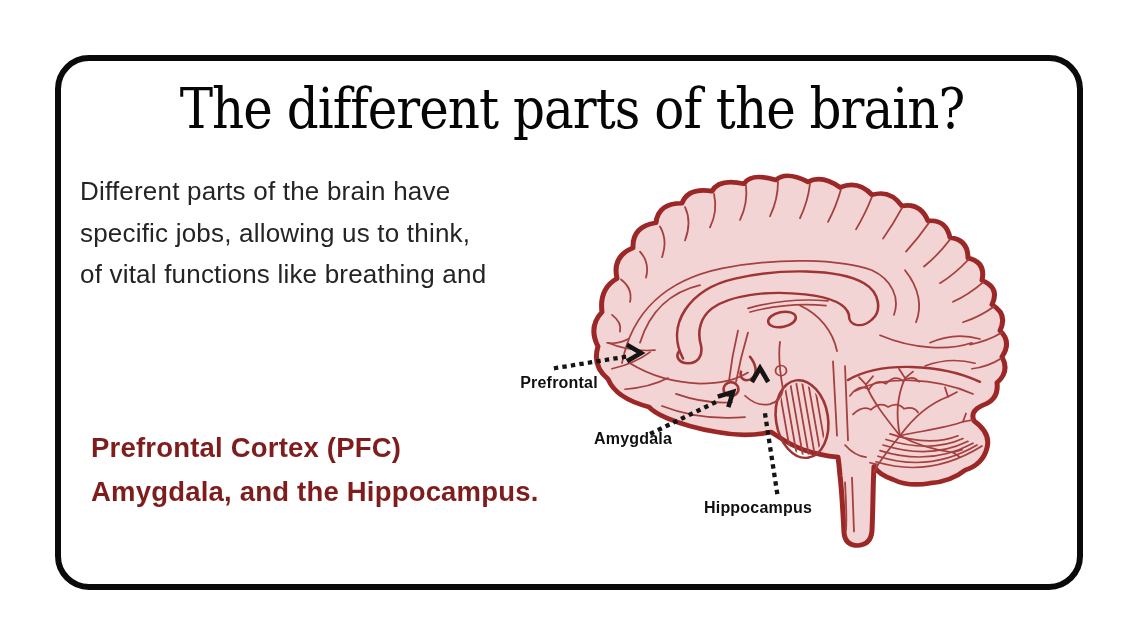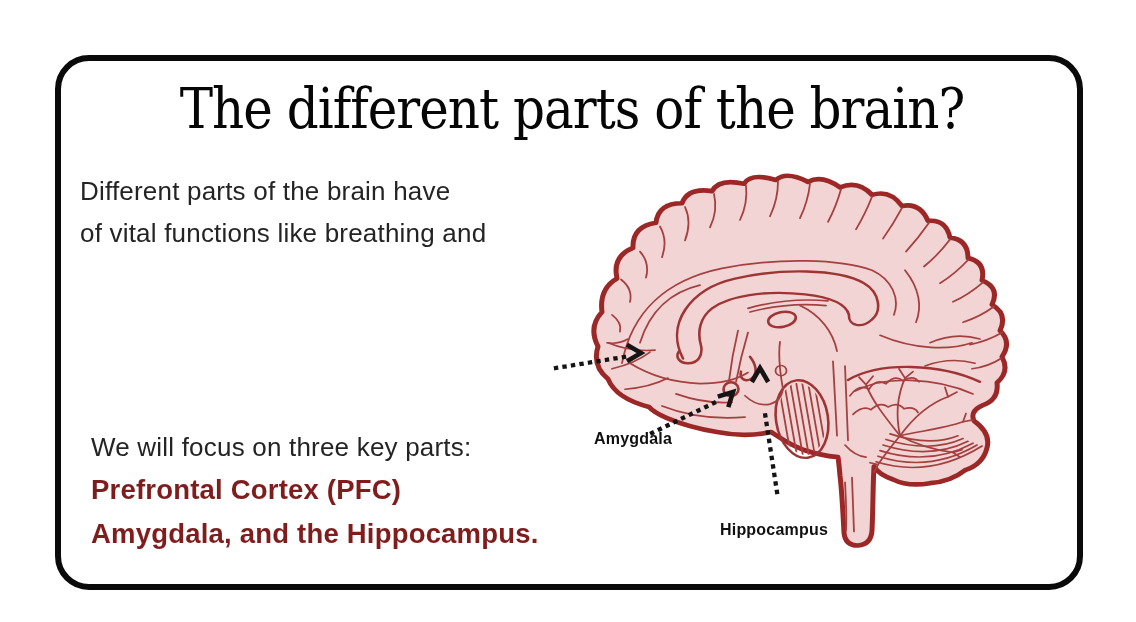--- a/index.html
+++ b/index.html
@@ -26,41 +26,41 @@
     position:absolute;left:91px;top:426px;color:#242424;white-space:nowrap;
   }
   .focus .light{font-size:26px;line-height:42px;font-weight:300;letter-spacing:0.2px;}
   .focus .bold{font-size:27.5px;line-height:43.5px;font-weight:bold;color:#7f1d1d;letter-spacing:0.2px;}
   .blabel{
     position:absolute;font-weight:bold;font-size:16px;line-height:26px;
     color:#101010;text-align:center;letter-spacing:0.2px;
   }
   #lbl-pfc{left:489px;top:370px;width:140px;}
   #lbl-amy{left:572px;top:426px;width:122px;}
-  #lbl-hip{left:704px;top:495px;width:140px;margin-top:22px;}
+  #lbl-hip{left:688px;top:495px;width:140px;}
   svg.scene{position:absolute;left:55px;top:55px;width:1028px;height:535px;}
   .fine{stroke:#A54040;stroke-width:1.8;fill:none;stroke-linecap:round;}
   .med{stroke:#9E3434;stroke-width:2.6;fill:none;stroke-linecap:round;}
   .dots{stroke:#151515;stroke-width:4.3;fill:none;stroke-dasharray:0.1 8.5;stroke-linecap:square;}
   .chev{stroke:#151515;stroke-width:4.6;fill:none;stroke-linecap:square;stroke-linejoin:miter;}
 </style>
 </head>
 <body>
 
 <div class="card"></div>
 
 <div class="title">The different parts of the brain?</div>
 
 <div class="intro">
   <div>Different parts of the brain have</div>
+  <div>specific jobs, allowing us to think,</div>
   <div>of vital functions like breathing and</div>
 </div>
 
 <div class="focus">
-  <div class="light">We will focus on three key parts:</div>
   <div class="bold">Prefrontal Cortex (PFC)</div>
   <div class="bold">Amygdala, and the Hippocampus.</div>
 </div>
 
 <svg class="scene" viewBox="0 0 1028 535" aria-hidden="true">
   <defs>
     <clipPath id="ponsClip">
         <ellipse cx="747" cy="357" rx="23" ry="39" transform="rotate(-8 747 357)"></ellipse>
       </clipPath>
   </defs>
@@ -181,15 +181,16 @@
     <path class="dots" d="M501,313 L569,302"></path>
     <path class="chev" d="M574,291 L586,298 L574,305"></path>
     <path class="dots" d="M597,378 L663,346"></path>
     <path class="chev" d="M665,341 L678,337 L674,350"></path>
     <path class="dots" d="M722,437 L709,352"></path>
     <path class="chev" d="M698,325 L705,313 L712,325"></path>
   </g>
 </svg>
 
 <div class="blabel" id="lbl-pfc">
+  <div>Prefrontal</div>
 </div>
 <div class="blabel" id="lbl-amy">Amygdala</div>
 <div class="blabel" id="lbl-hip">Hippocampus</div>
 
 </body></html>

